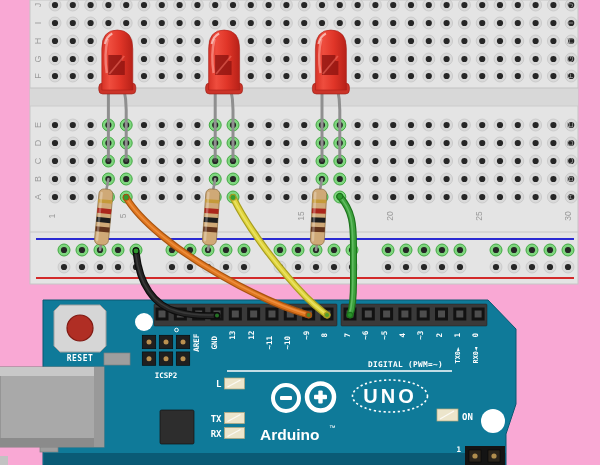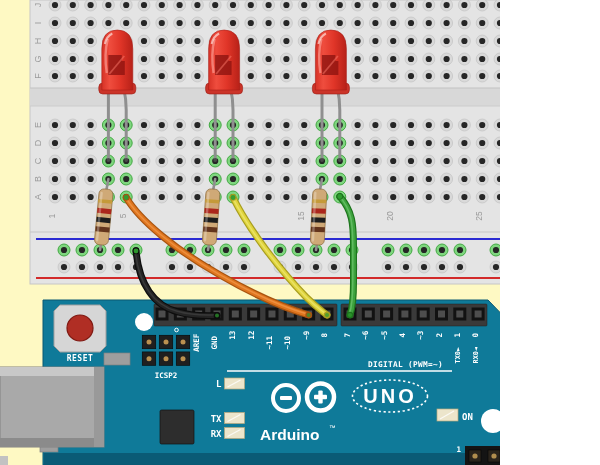--- a/index.html
+++ b/index.html
@@ -1,16 +1,16 @@
 <!DOCTYPE html>
 <html><head>
 <meta charset="utf-8">
 <style>
   html,body{margin:0;padding:0;background:#ffffff;}
-  .stage{position:relative;width:500px;height:465px;overflow:hidden;background:#fef9c3;
+  .stage{position:relative;width:600px;height:465px;overflow:hidden;background:#f9a8d4;
          font-family:"Liberation Sans",sans-serif;}
   svg{display:block;}
   text{user-select:none;}
 </style>
 </head>
 <body>
 
 <div class="stage">
   <svg id="scene" width="600" height="465" viewBox="0 0 600 465" font-family="&quot;Liberation Sans&quot;, sans-serif">
     <defs>

